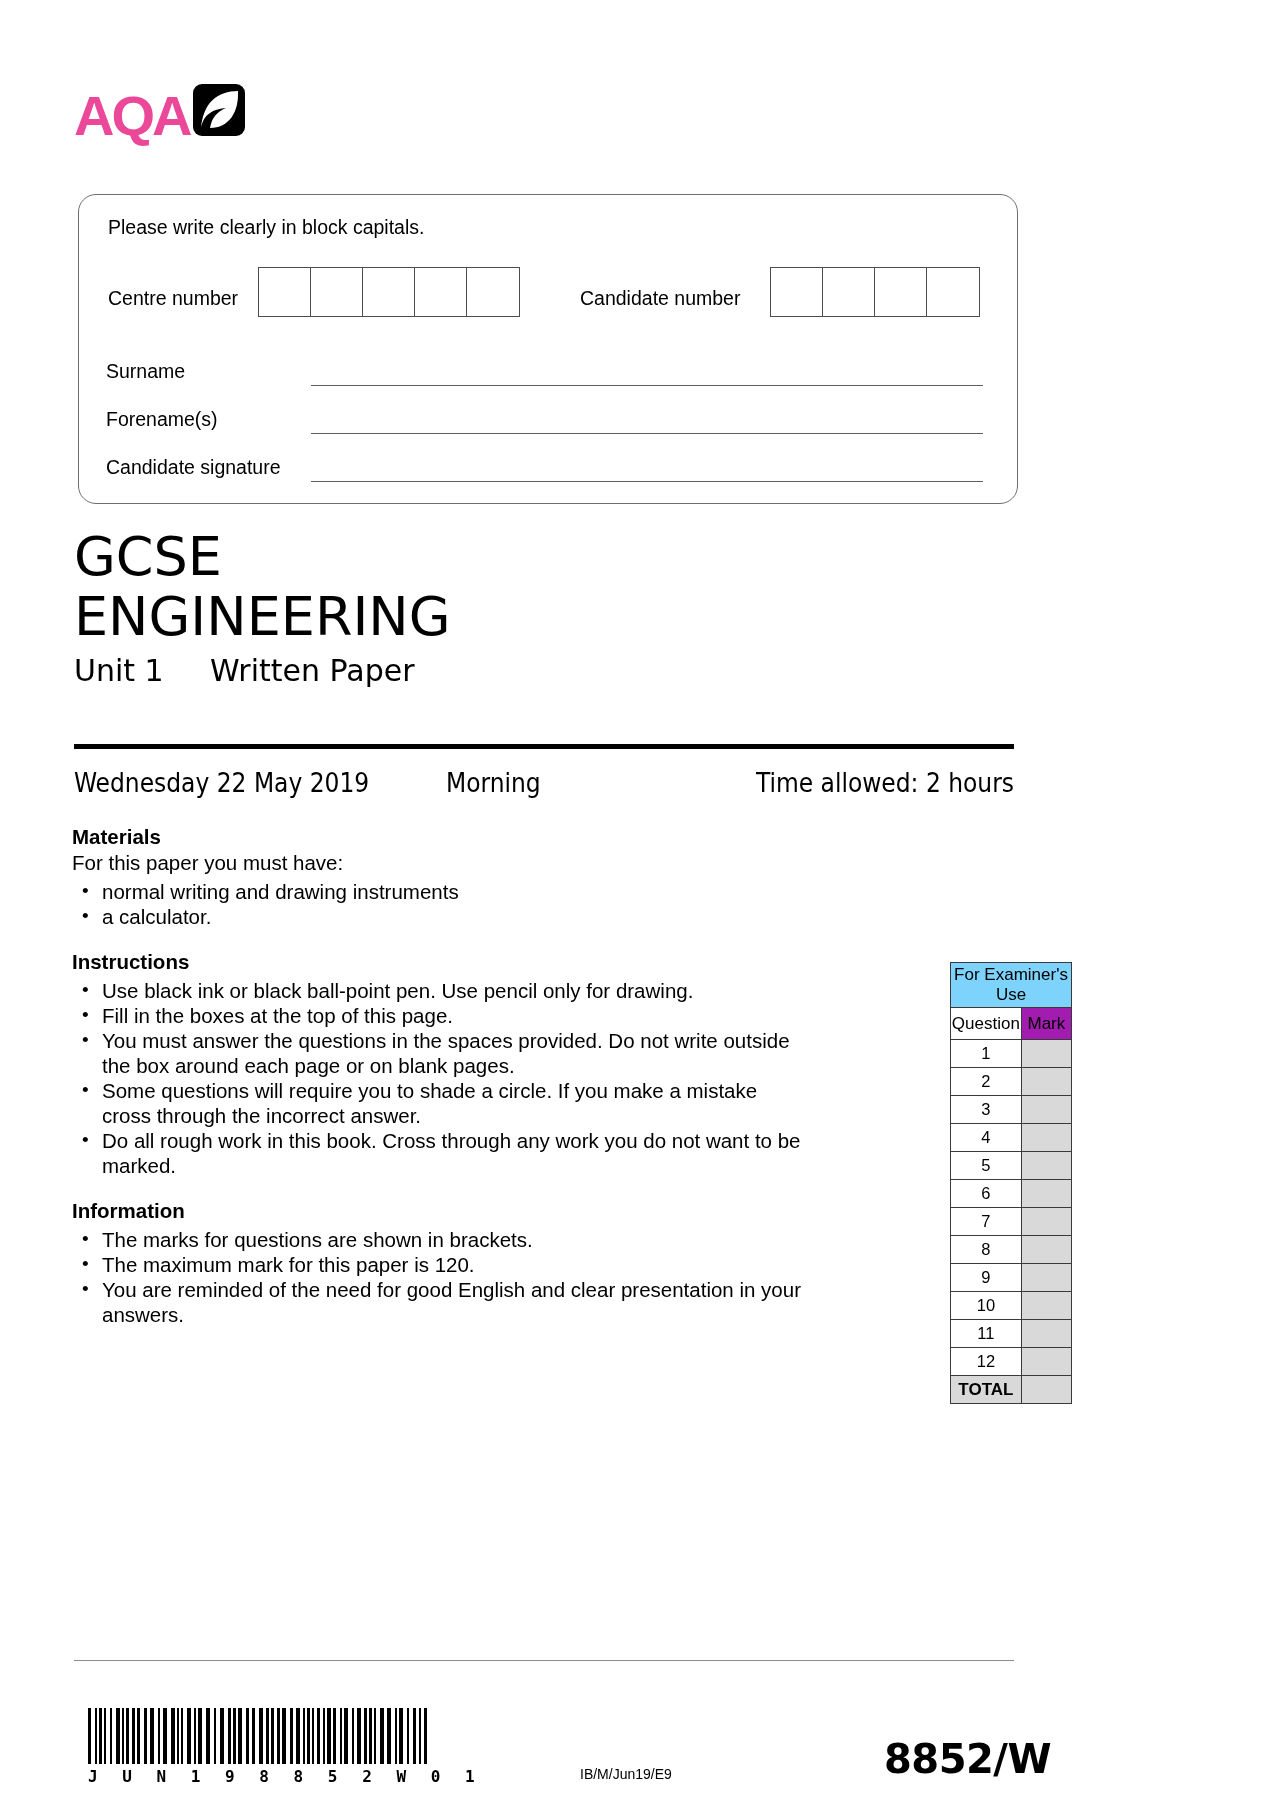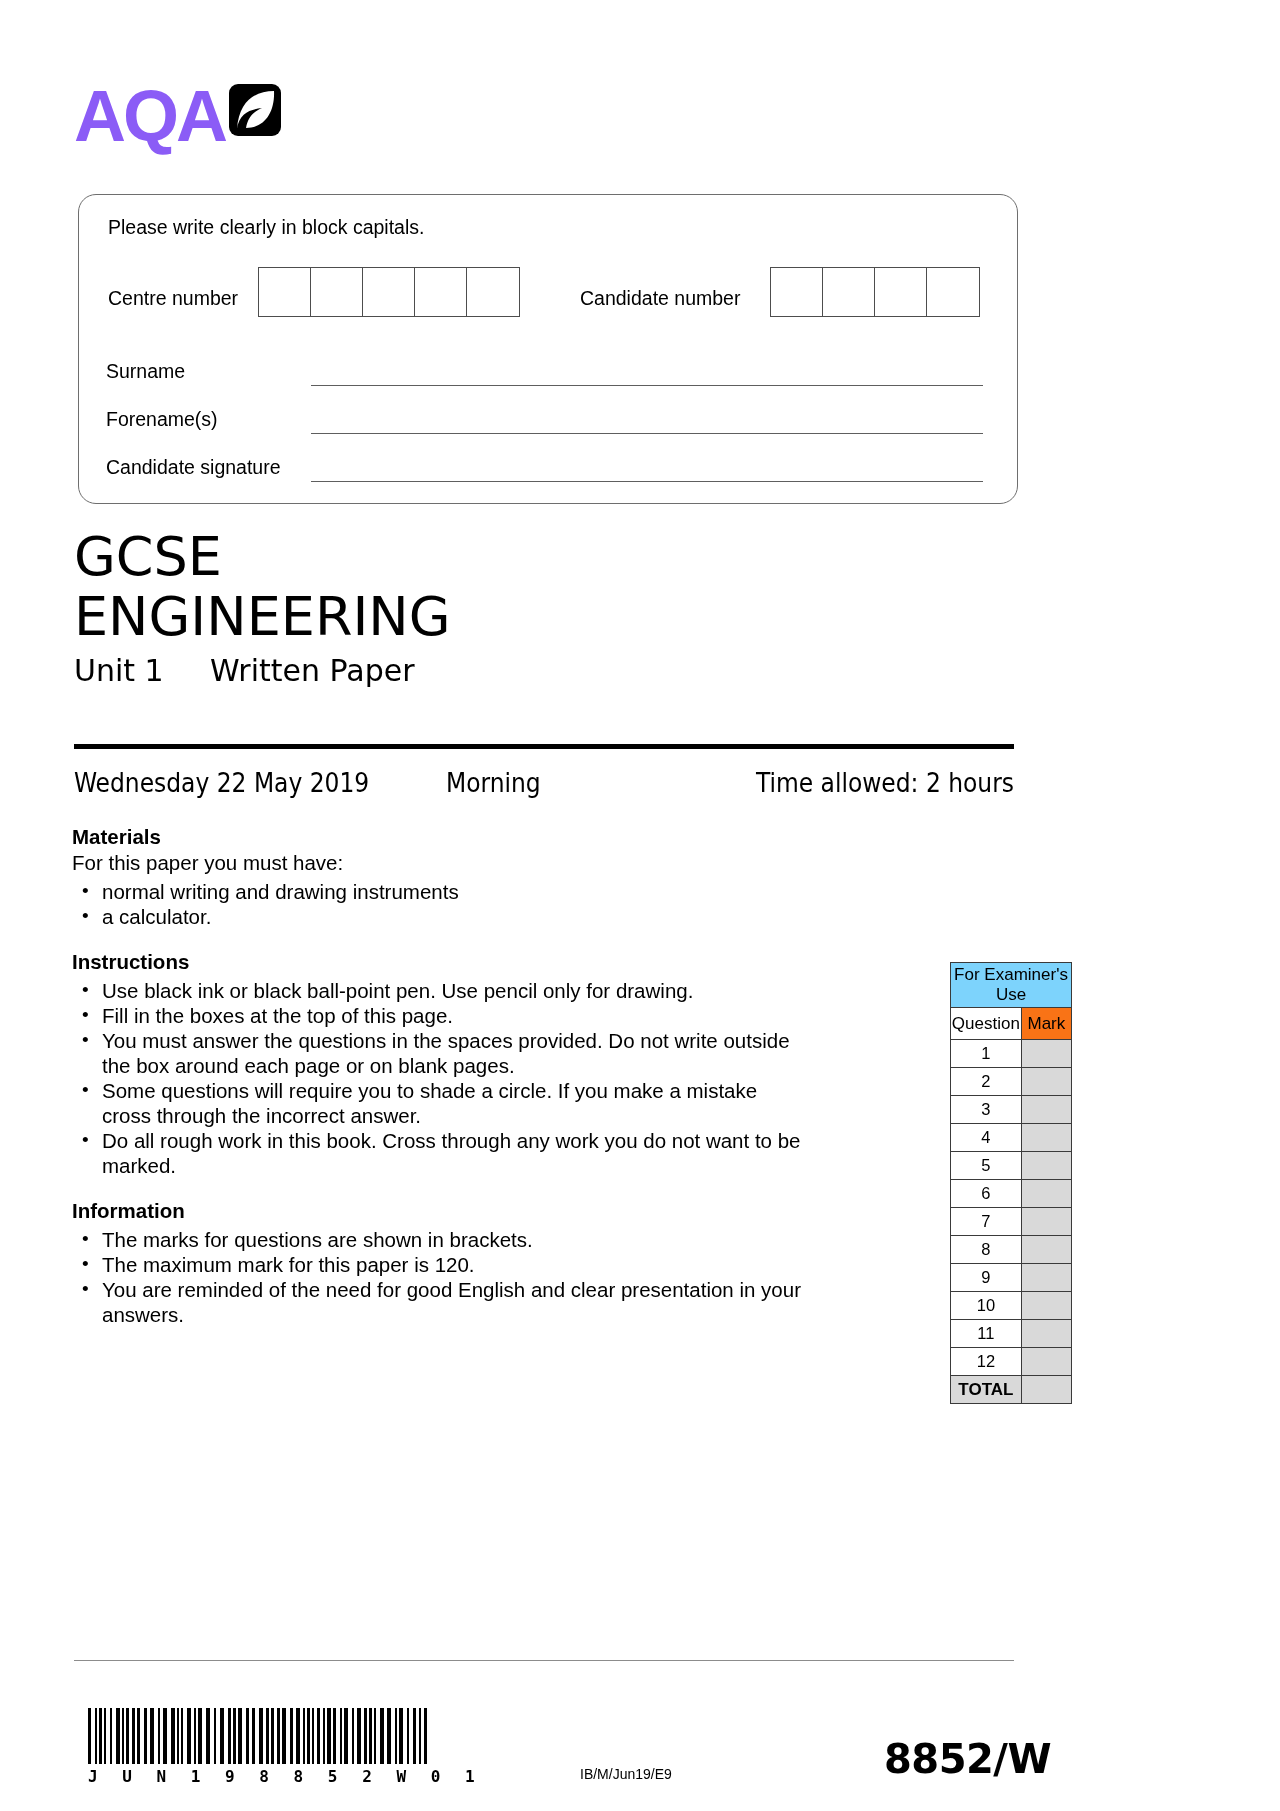--- a/index.html
+++ b/index.html
@@ -28,24 +28,24 @@
   .logo-wrap {
     position: absolute;
     left: 74px;
     top: 78px;
     display: flex;
     align-items: flex-start;
   }
   .logo-text {
     font-family: "Liberation Sans", sans-serif;
     font-weight: bold;
-    font-size: 72px;
+    font-size: 56px;
     line-height: 76px;
     letter-spacing: -3px;
-    color: #8b5cf6;
+    color: #ec4899;
   }
   .logo-mark {
     width: 52px;
     height: 52px;
     margin-left: 4px;
     margin-top: 6px;
   }
 
   
   .details-box {
@@ -209,21 +209,21 @@
     background: #7dd3fc;
     font-size: 17px;
     height: 28px;
   }
   .ex-table td.sub {
     background: #ffffff;
     font-size: 17px;
     height: 27px;
   }
   .ex-table td.sub.markhead {
-    background: #f97316;
+    background: #a21caf;
   }
   .ex-table td.mark {
     background: #d9d9d9;
     width: 90px;
   }
   .ex-table td.qno { width: 76px; }
   .ex-table td.total-label {
     background: #d9d9d9;
     font-weight: bold;
     font-size: 17px;

